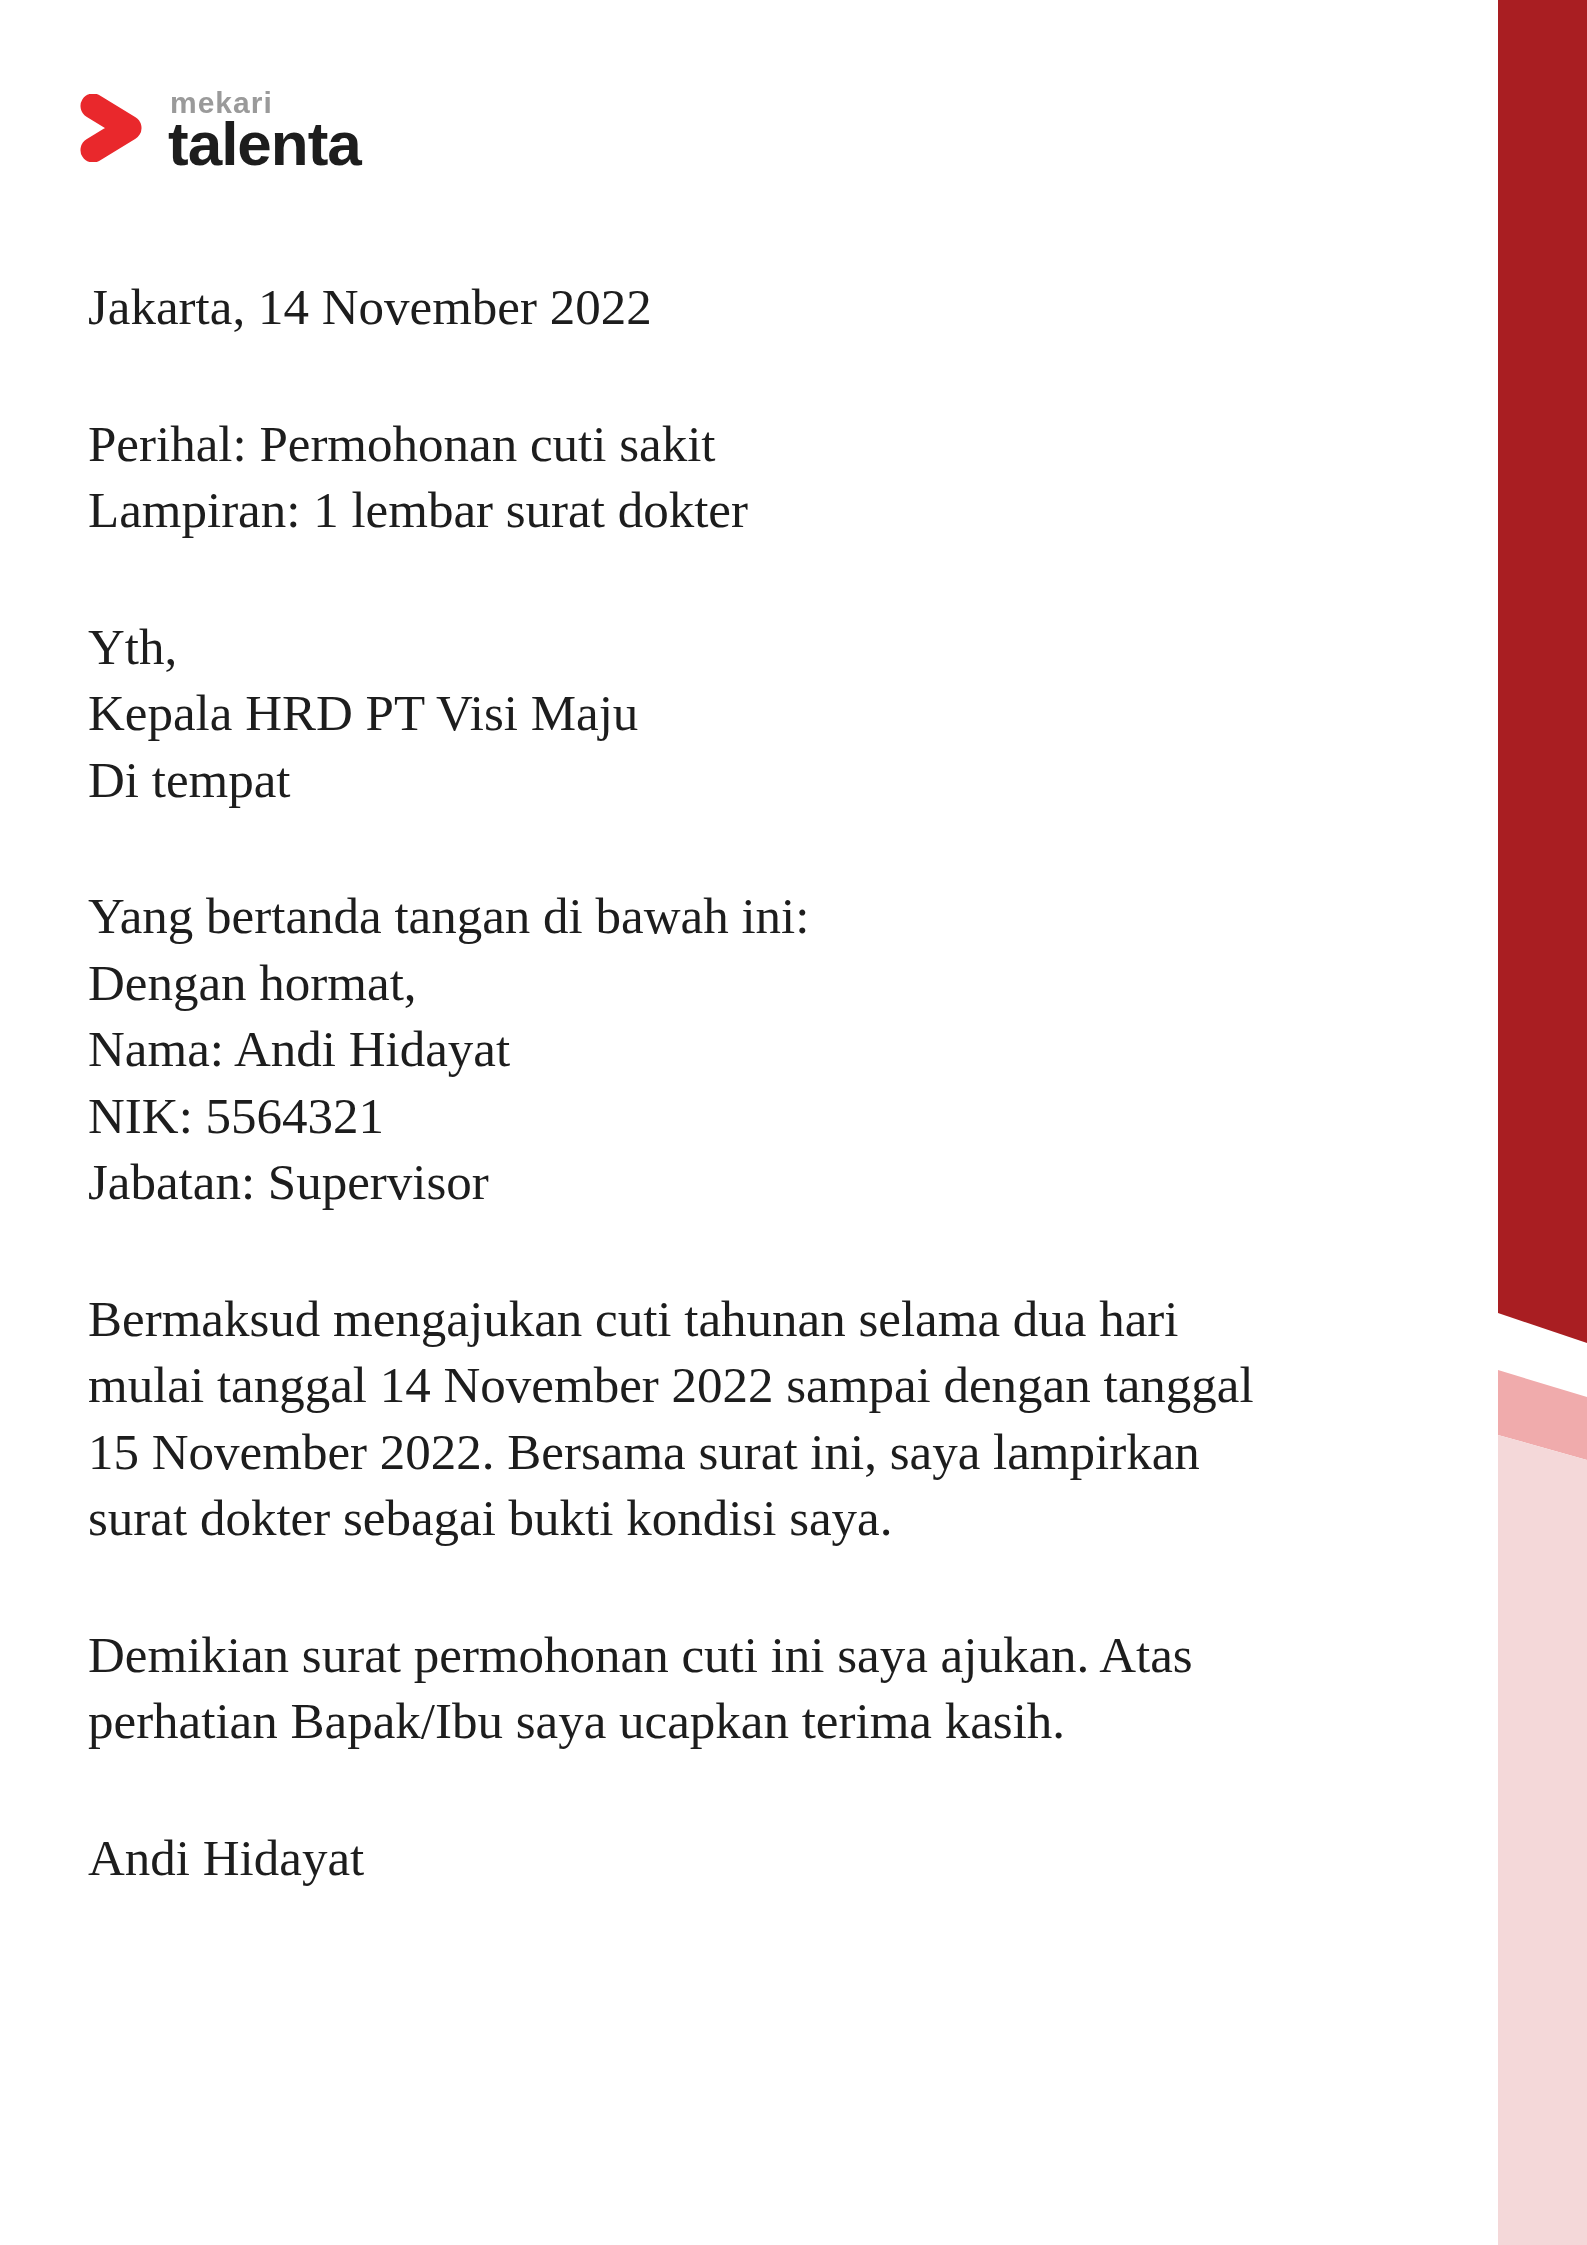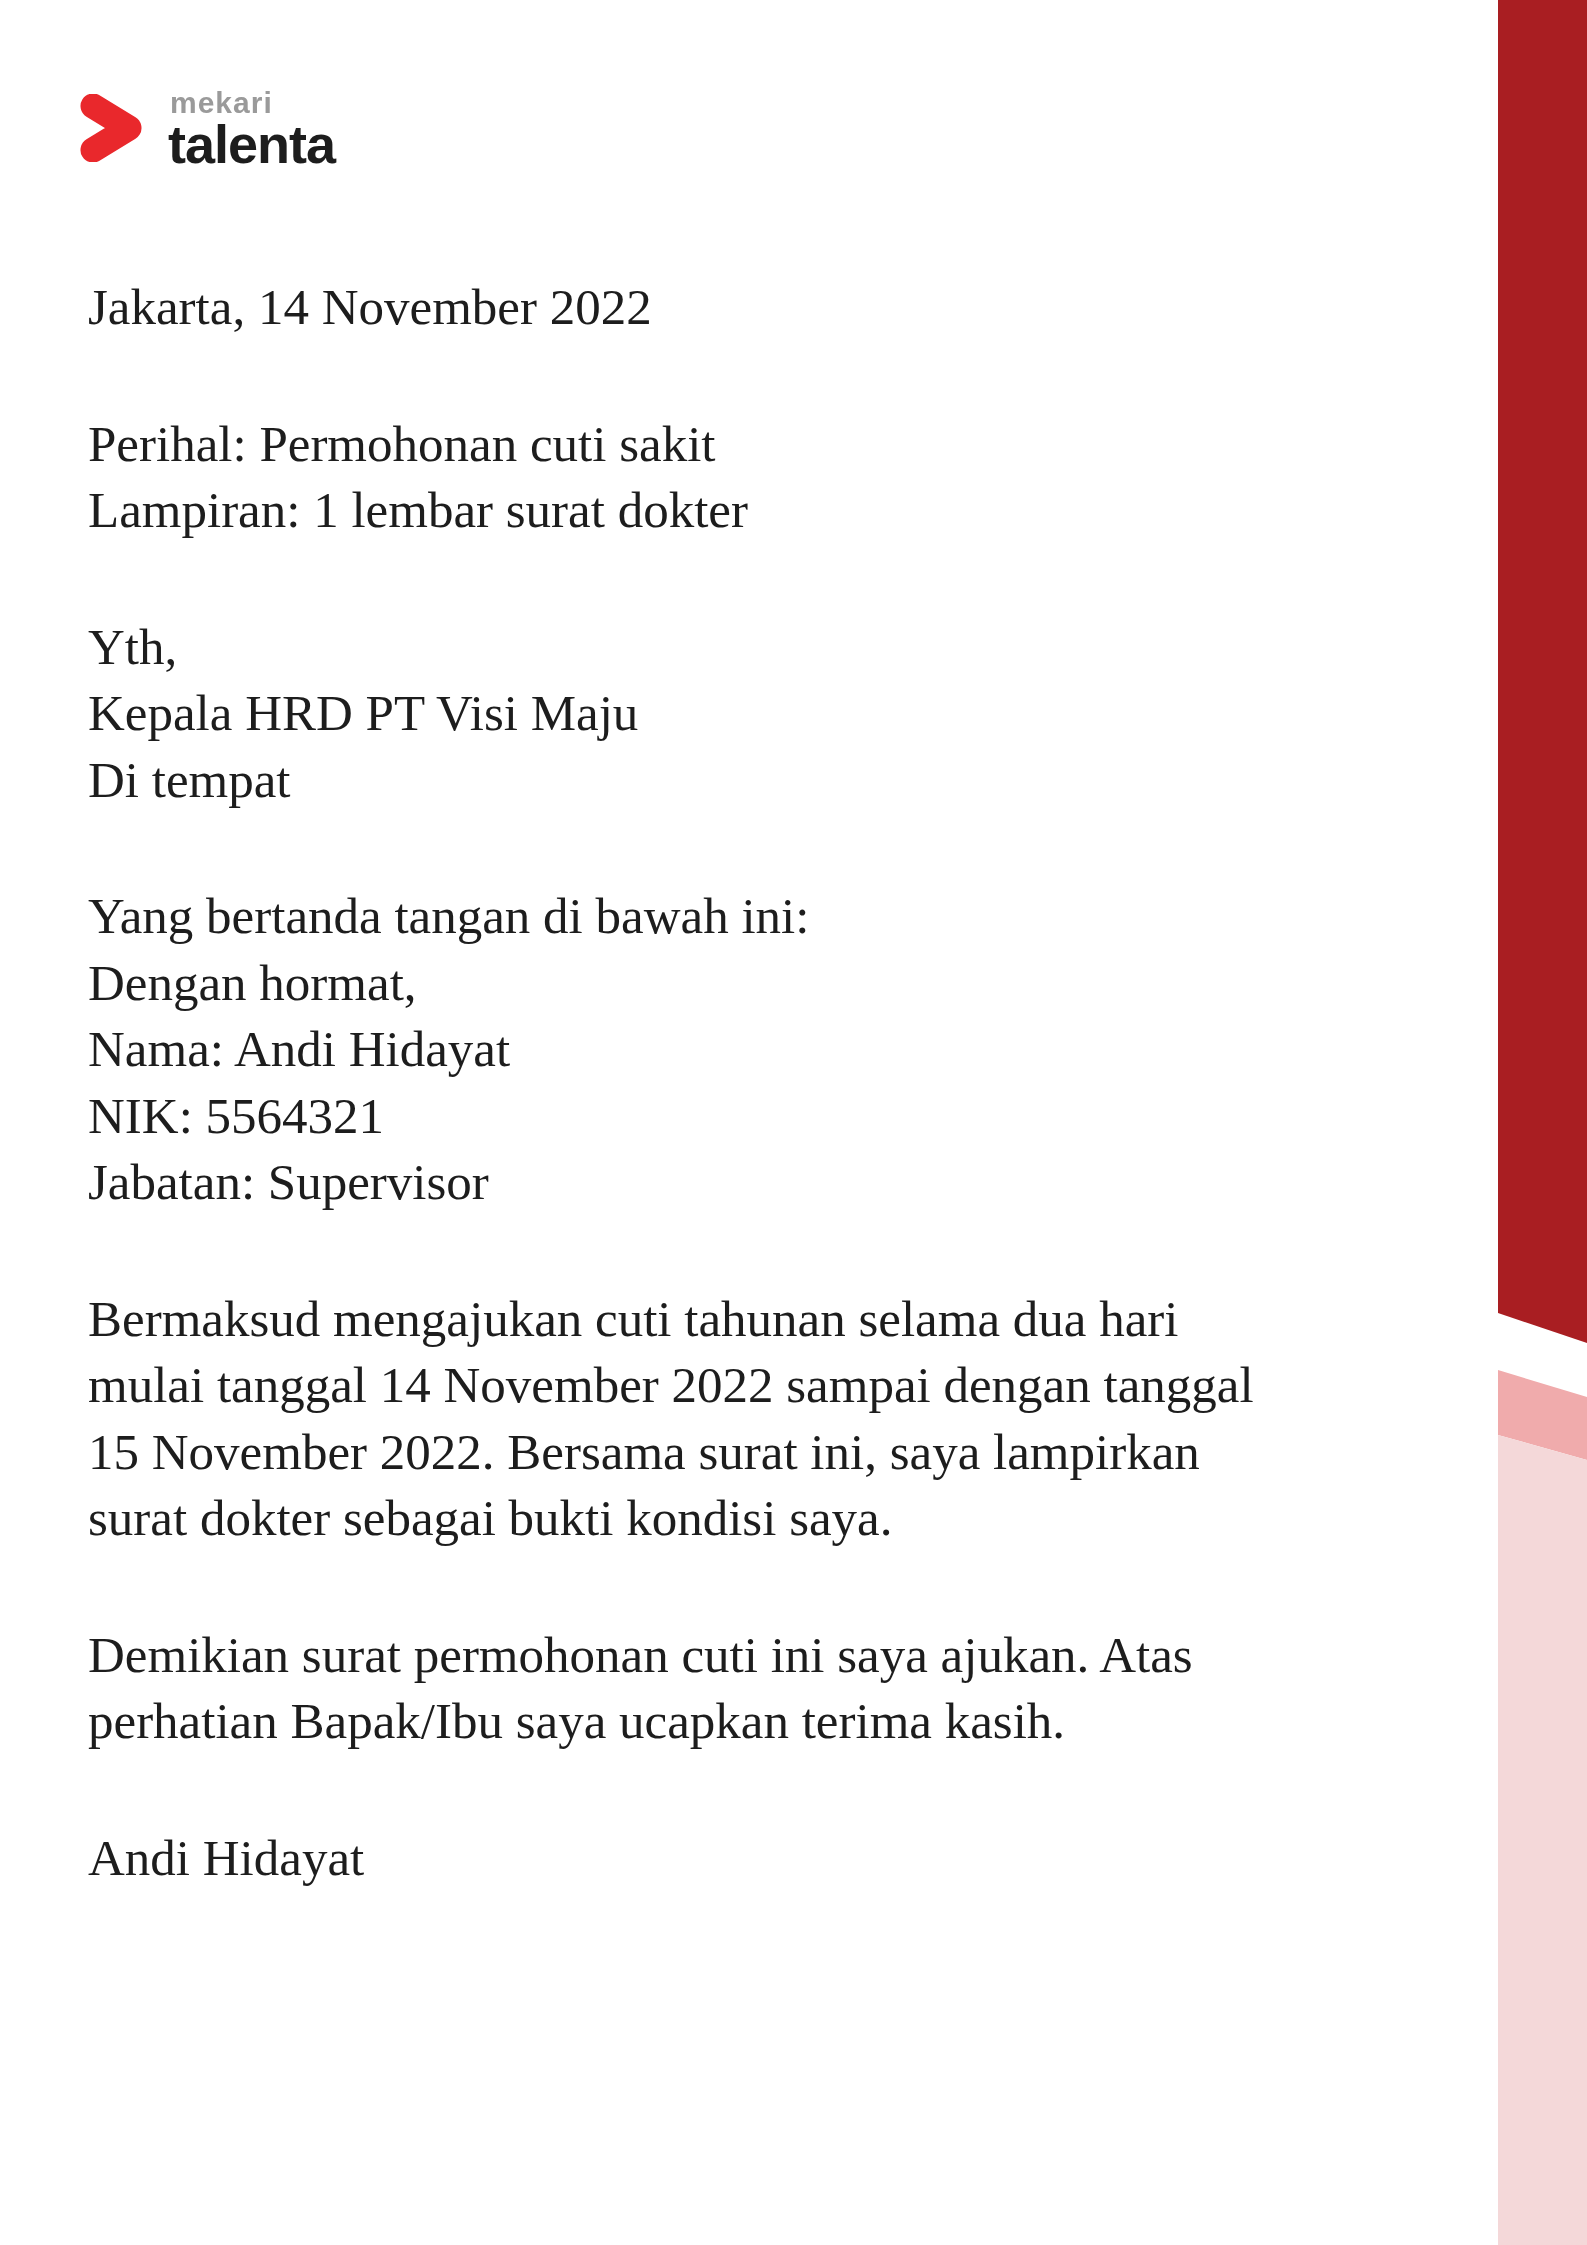--- a/index.html
+++ b/index.html
@@ -40,21 +40,21 @@
   .logo-text { margin-left: 20px; }
   .logo-brand {
     font-size: 30px;
     font-weight: 700;
     letter-spacing: 1px;
     color: #9A9A9A;
     line-height: 30px;
     margin-left: 2px;
   }
   .logo-product {
-    font-size: 54px;
+    font-size: 62px;
     font-weight: 800;
     letter-spacing: -1px;
     color: #1D1D1D;
     line-height: 50px;
     margin-top: 1px;
   }
 
   
   .letter {
     position: absolute;

